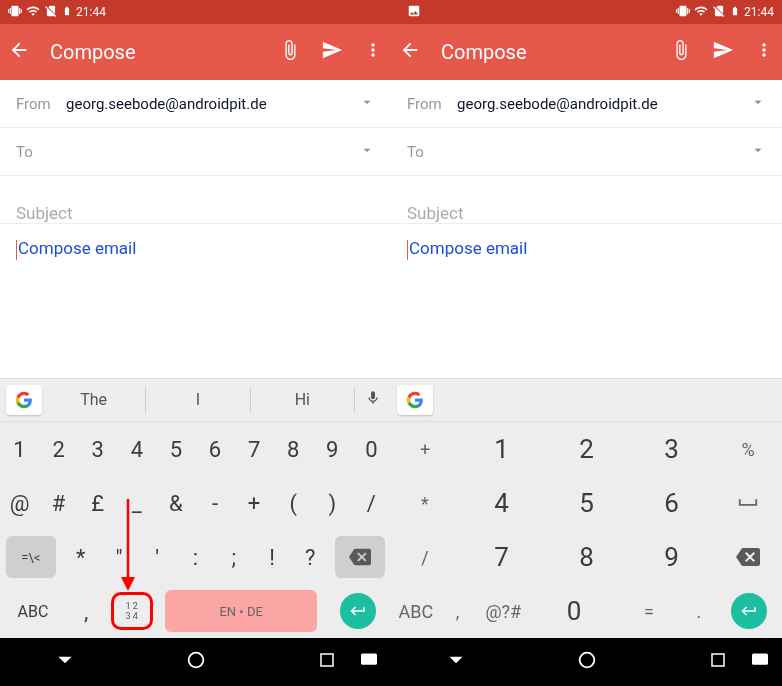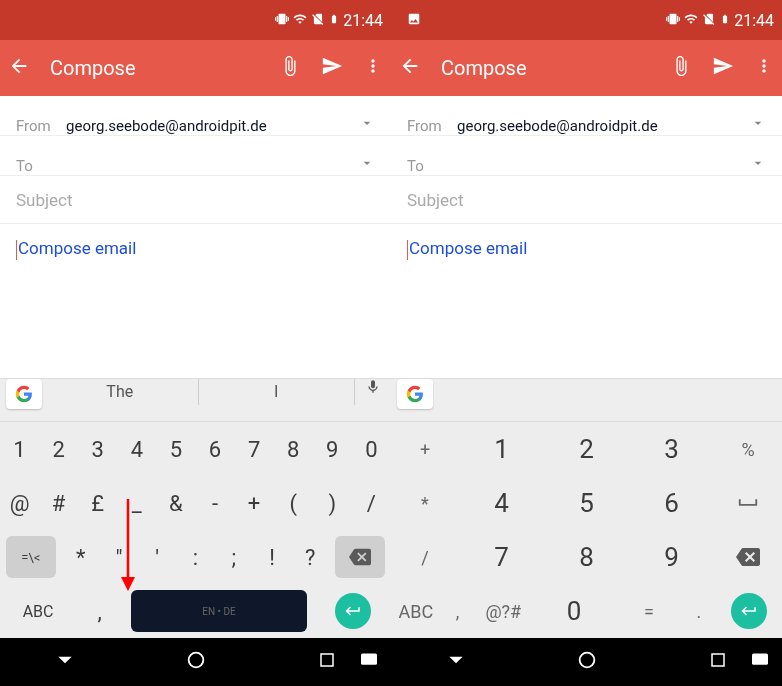--- a/index.html
+++ b/index.html
@@ -1,41 +1,41 @@
 <!DOCTYPE html>
 <html><head>
 <meta charset="utf-8">
 <style>
 * { box-sizing: border-box; margin: 0; padding: 0; font-family: Roboto, Arial, sans-serif; }
 body { background: #000; display: flex; width: 782px; height: 686px; }
 .screen { width: 391px; height: 686px; background: #fff; display: flex; flex-direction: column; position: relative; }
-.status-bar { height: 40px; background: #c5392b; display: flex; align-items: center; justify-content: flex-end; padding: 0 8px; color: #fff; font-size: 16px; gap: 4px; }
+.status-bar { height: 24px; background: #c5392b; display: flex; align-items: center; justify-content: flex-start; padding: 0 8px; color: #fff; font-size: 12px; gap: 4px; }
 .status-bar .pic-icon { margin-right: auto; margin-left: 8px; }
 .app-bar { height: 56px; background: #e6584a; display: flex; align-items: center; padding: 16px 8px; color: #fff; gap: 20px; }
 .app-bar .title { font-size: 20px; flex: 1; font-weight: 400; }
 .app-bar svg { fill: #fff; }
-.field-row { height: 40px; border-bottom: 1px solid #eee; display: flex; align-items: flex-end; padding: 0 16px; font-size: 15px; color: #333; }
+.field-row { height: 48px; border-bottom: 1px solid #eee; display: flex; align-items: center; padding: 0 16px; font-size: 15px; color: #333; }
 .field-row .label { color: #999; width: 50px; }
 .field-row .value { flex: 1; color: #0f172a; }
 .field-row .chev { color: #888; font-size: 16px; }
-.subject { height: 48px; border-bottom: 1px solid #eee; display: flex; align-items: center; padding: 0 16px; font-size: 17px; color: #aaa; }
+.subject { height: 48px; border-bottom: 1px solid #eee; display: flex; align-items: flex-end; padding: 0 16px; font-size: 17px; color: #aaa; }
 .body-field { padding: 14px 16px; font-size: 17px; color: #1d4ed8; flex: 1; }
 .cursor { display: inline-block; width: 1px; height: 20px; background: #e6584a; vertical-align: middle; margin-right: 1px; }
-.suggest { height: 44px; background: #efeeee; border-top: 1px solid #ddd; border-bottom: 1px solid #ddd; display: flex; }
+.suggest { height: 44px; background: #efeeee; border-top: 1px solid #ddd; border-bottom: 1px solid #ddd; display: flex; align-items: center; }
 .g-logo { width: 36px; height: 30px; background: #fff; border-radius: 4px; display: flex; align-items: center; justify-content: center; margin-left: 6px; box-shadow: 0 1px 2px rgba(0,0,0,.2); }
 .sug-slot { flex: 1; text-align: center; font-size: 16px; color: #555; border-right: 1px solid #ccc; height: 26px; line-height: 26px; }
 .sug-slot:last-of-type { border-right: none; }
 .mic { width: 36px; text-align: center; color: #555; font-size: 16px; }
 .keyboard { background: #eeeded; display: flex; flex-direction: column; }
 .krow { display: flex; height: 54px; }
 .key { flex: 1; display: flex; align-items: center; justify-content: center; font-size: 22px; color: #3c3c3c; position: relative; }
 .key.small { font-size: 16px; }
 .key.tiny { font-size: 13px; }
 .key-dark { background: #cfcfcf; border-radius: 6px; margin: 6px; }
-.key-space { background: #0f172a; border-radius: 6px; margin: 6px 8px; font-size: 10px; color: #666; flex: 3; }
+.key-space { background: #fca5a5; border-radius: 6px; margin: 6px 8px; font-size: 13px; color: #666; flex: 3; }
 .key-enter { background: #1cbfa0; border-radius: 50%; width: 36px; height: 36px; margin: auto; display:flex; align-items:center; justify-content:center;}
 .backspace svg { fill: #5a5a5a; }
 .red-circle { position: absolute; top: 50%; left: 50%; width: 42px; height: 38px; border: 3px solid #f00; border-radius: 10px; transform: translate(-50%, -50%); }
 .arrow { position: absolute; pointer-events: none; }
 .navbar { height: 48px; background: #000; display: flex; align-items: center; justify-content: space-around; }
 .navbar svg { fill: #fff; }
 .keypad .key { font-size: 26px; }
 .keypad .side { font-size: 18px; color: #666; flex: 0.8; }
 .sug-empty { flex: 1; }
 .kb-switch { font-size: 9px; line-height: 10px; color: #555; text-align: center; }
@@ -124,20 +124,21 @@
     <span class="g-logo">
       <svg width="18" height="18" viewBox="0 0 48 48">
           <path fill="#4285F4" d="M45 24.5c0-1.6-.1-3-.4-4.5H24v8.5h11.8c-.5 2.8-2 5.1-4.3 6.7v5.6h7c4.1-3.8 6.5-9.4 6.5-16.3z"></path>
           <path fill="#34A853" d="M24 46c5.9 0 10.8-1.9 14.4-5.2l-7-5.6c-2 1.3-4.5 2.1-7.4 2.1-5.7 0-10.5-3.8-12.2-9H4.6v5.7C8.2 41.1 15.5 46 24 46z"></path>
           <path fill="#FBBC05" d="M11.8 28.3c-.4-1.3-.7-2.7-.7-4.3s.3-3 .7-4.3v-5.7H4.6C3 17.1 2 20.4 2 24s1 6.9 2.6 10l7.2-5.7z"></path>
           <path fill="#EA4335" d="M24 10.7c3.2 0 6.1 1.1 8.3 3.3l6.2-6.2C34.8 4 29.9 2 24 2 15.5 2 8.2 6.9 4.6 14l7.2 5.7c1.7-5.2 6.5-9 12.2-9z"></path>
         </svg>
     </span>
     <span class="sug-slot">The</span>
     <span class="sug-slot">I</span>
+    <span class="sug-slot">Hi</span>
     <span class="mic">
       <svg width="16" height="16" viewBox="0 0 24 24" fill="#555">
           <path d="M12 14c1.66 0 3-1.34 3-3V5c0-1.66-1.34-3-3-3S9 3.34 9 5v6c0 1.66 1.34 3 3 3zm5.91-3c-.49 0-.9.36-.98.85C16.52 14.2 14.47 16 12 16s-4.52-1.8-4.93-4.15c-.08-.49-.49-.85-.98-.85-.61 0-1.09.54-1 1.14.49 3 2.89 5.35 5.91 5.78V20c0 .55.45 1 1 1s1-.45 1-1v-2.08c3.02-.43 5.42-2.78 5.91-5.78.1-.6-.39-1.14-1-1.14z"></path>
         </svg>
     </span>
   </div>
 
   <div class="keyboard">
     <div class="krow">
       <div class="key">1</div>
@@ -174,20 +175,27 @@
       <div class="key">?</div>
       <div class="key key-dark backspace" style="flex:1.3">
         <svg width="22" height="22" viewBox="0 0 24 24">
             <path d="M22 3H7c-.69 0-1.23.35-1.59.88L0 12l5.41 8.11c.36.53.9.89 1.59.89h15c1.1 0 2-.9 2-2V5c0-1.1-.9-2-2-2zm-3 12.59L17.59 17 14 13.41 10.41 17 9 15.59 12.59 12 9 8.41 10.41 7 14 10.59 17.59 7 19 8.41 15.41 12 19 15.59z"></path>
           </svg>
       </div>
     </div>
     <div class="krow" style="position:relative;">
       <div class="key small" style="flex:1.3">ABC</div>
       <div class="key" style="flex:0.8">,</div>
+      <div class="key" style="flex:1;position:relative">
+        <div class="kb-switch">
+          <div>1 2</div>
+          <div>3 4</div>
+        </div>
+        <div class="red-circle"></div>
+      </div>
       <div class="key key-space">EN • DE</div>
       <div class="key" style="flex:1.3">
         <div class="key-enter">
           <svg width="18" height="18" viewBox="0 0 24 24" fill="#fff">
               <path d="M19 7v4H5.83l3.58-3.59L8 6l-6 6 6 6 1.41-1.41L5.83 13H21V7z"></path>
             </svg>
         </div>
       </div>
       <svg class="arrow" style="left:118px;top:-85px" width="20" height="95" viewBox="0 0 20 95">
           <line x1="10" y1="0" x2="10" y2="80" stroke="#f00" stroke-width="2.5"></line>

